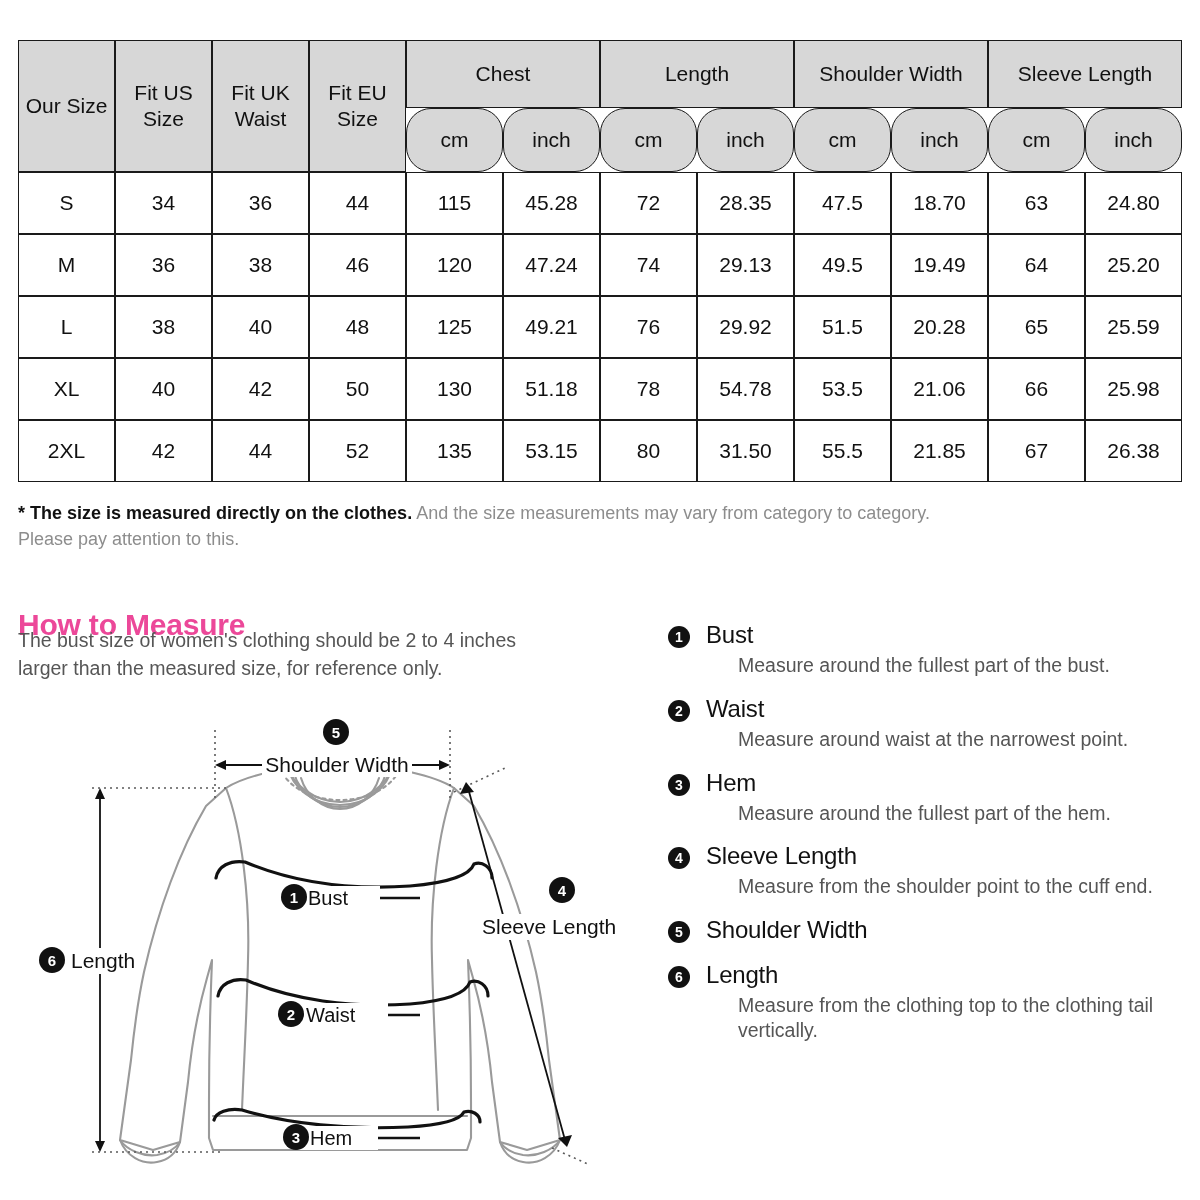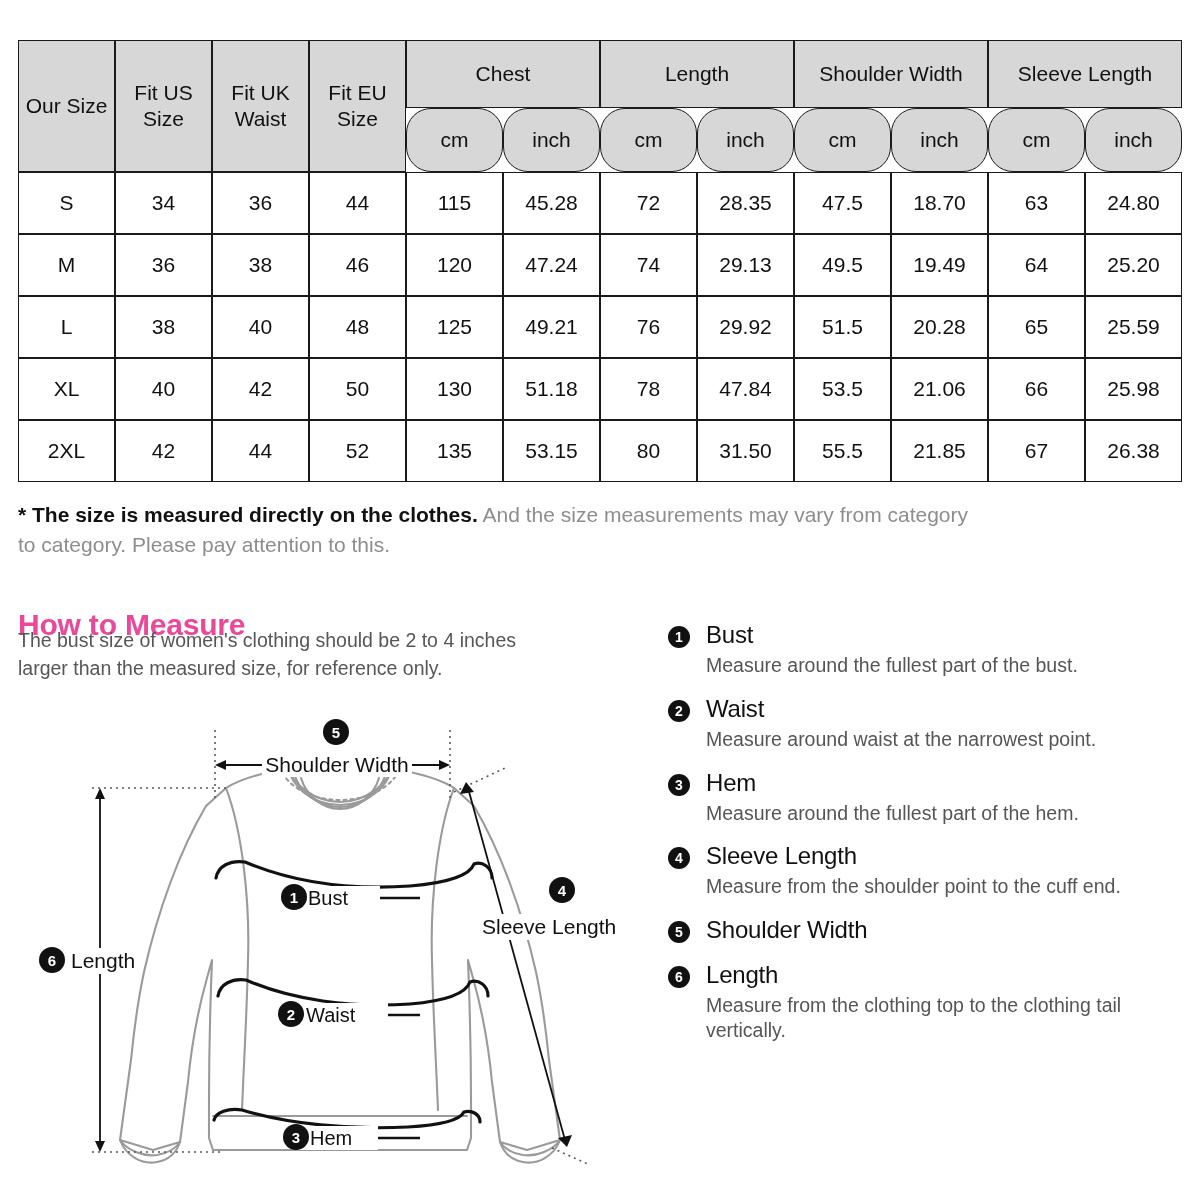--- a/index.html
+++ b/index.html
@@ -60,21 +60,21 @@
     background: #ffffff;
     height: 62px;
   }
 
   
   .footnote {
     position: absolute;
     left: 18px;
     top: 500px;
     width: 960px;
-    font-size: 21px;
+    font-size: 18px;
     line-height: 1.45;
     color: #8d8d8d;
   }
   .footnote .strong {
     font-weight: 700;
     color: #111111;
   }
 
   
   .htm-title {
@@ -138,20 +138,21 @@
     font-weight: 400;
     color: #111111;
     line-height: 1.12;
     letter-spacing: -0.2px;
   }
   .legend-desc {
     margin-top: 4px;
     font-size: 19.5px;
     line-height: 1.28;
     color: #555555;
+    margin-left: 32px;
   }
 </style>
 </head>
 <body>
 
 <div id="page">
 
   <div class="table-wrap">
     <table class="size-table">
       <thead>
@@ -220,21 +221,21 @@
             <td>25.59</td>
           </tr>
           <tr>
             <td>XL</td>
             <td>40</td>
             <td>42</td>
             <td>50</td>
             <td>130</td>
             <td>51.18</td>
             <td>78</td>
-            <td>47.84</td>
+            <td>54.78</td>
             <td>53.5</td>
             <td>21.06</td>
             <td>66</td>
             <td>25.98</td>
           </tr>
           <tr>
             <td>2XL</td>
             <td>42</td>
             <td>44</td>
             <td>52</td>

